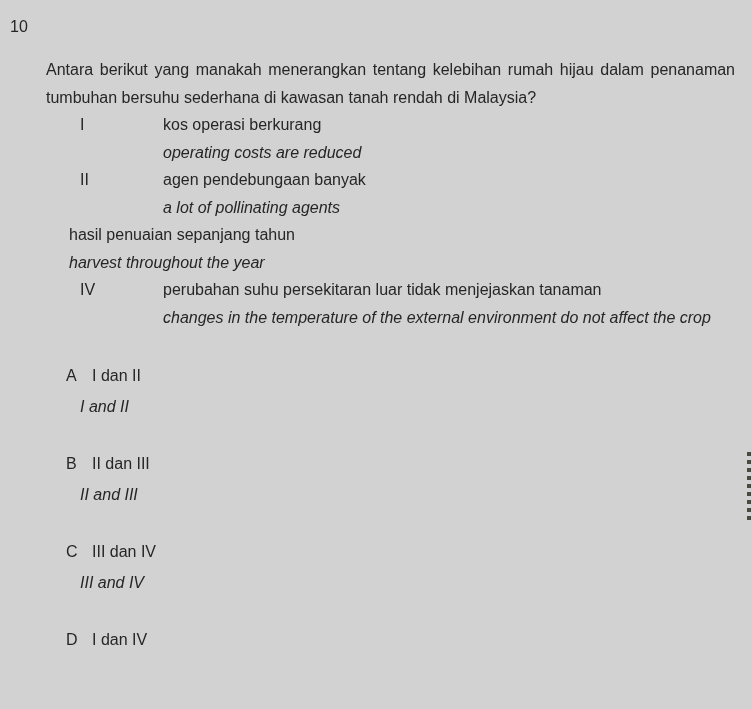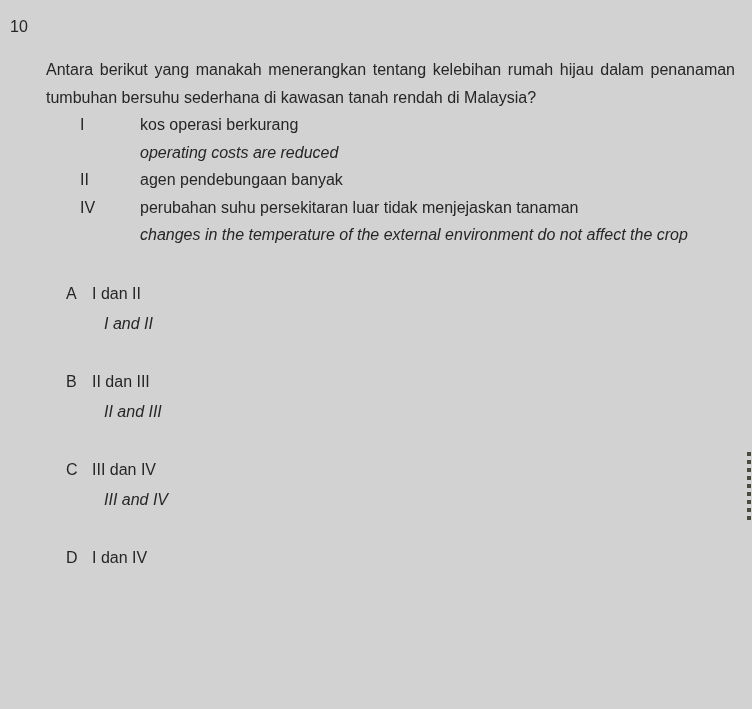--- a/index.html
+++ b/index.html
@@ -18,28 +18,28 @@
   .fs { font-size: 16px; line-height: 27.5px; }
   .en { font-style: italic; }
 
   .question-row { display: flex; }
   .q-num { flex: 0 0 36px; }
   .q-body { flex: 1; min-width: 0; }
   .q-text-ms, .q-text-en { text-align: justify; margin-top: 43px; }
 
   .statement { display: flex; }
   .numeral { flex: 0 0 60px; margin-left: 34px; }
-  .stmt-text { flex: 1; min-width: 0; }
+  .stmt-text { flex: 1; min-width: 0; margin-left: 23px; }
 
   .options { margin-top: 30px; margin-left: 56px; }
   .option { margin-bottom: 27px; }
   .option-main { display: flex; }
   .option-letter { flex: 0 0 26px; }
   .option-line { line-height: 30.5px; }
-  .option-en { margin-left: 38px; }
+  .option-en { margin-left: 14px; }
 
   .edge-artifact {
     position: absolute;
     top: 452px;
     right: 1px;
     width: 4px;
     height: 70px;
     background: repeating-linear-gradient(to bottom, #4a4a42 0 4px, rgba(0,0,0,0) 4px 8px);
   }
 </style>
@@ -60,24 +60,29 @@
           <div class="stmt-text">
             <p class="fs">kos operasi berkurang</p>
             <p class="fs en">operating costs are reduced</p>
           </div>
         </div>
 
         <div class="statement">
           <div class="numeral fs">II</div>
           <div class="stmt-text">
             <p class="fs">agen pendebungaan banyak</p>
+            <p class="fs en">a lot of pollinating agents</p>
           </div>
         </div>
 
         <div class="statement">
+          <div class="stmt-text">
+            <p class="fs">hasil penuaian sepanjang tahun</p>
+            <p class="fs en">harvest throughout the year</p>
+          </div>
         </div>
 
         <div class="statement">
           <div class="numeral fs">IV</div>
           <div class="stmt-text">
             <p class="fs">perubahan suhu persekitaran luar tidak menjejaskan tanaman</p>
             <p class="fs en">changes in the temperature of the external environment do not affect the crop</p>
           </div>
         </div>
 

